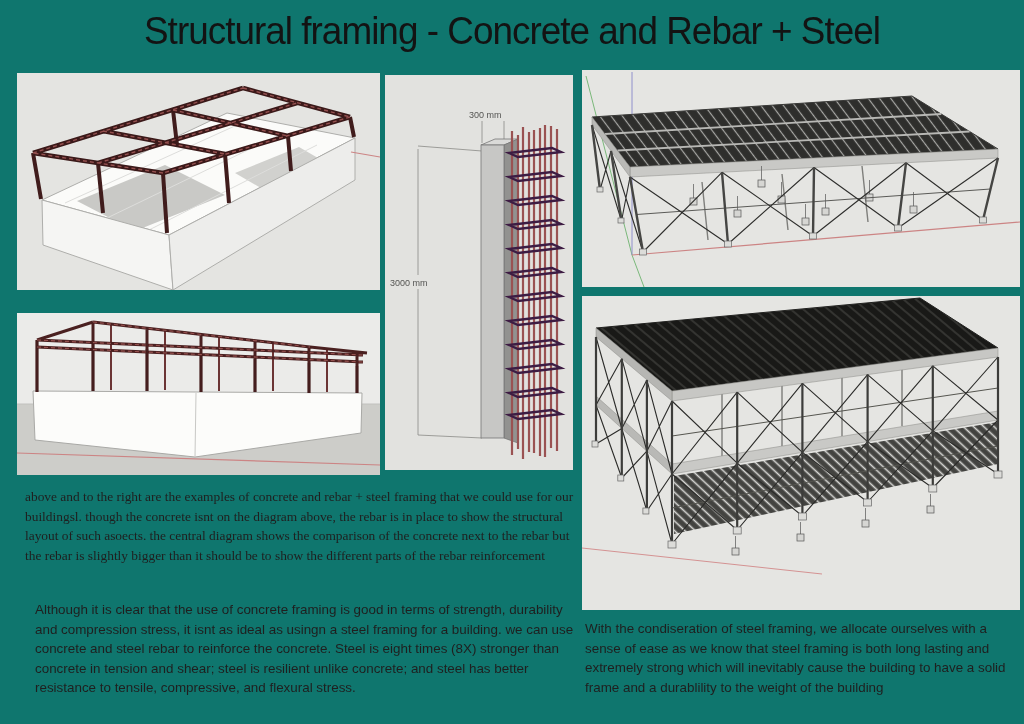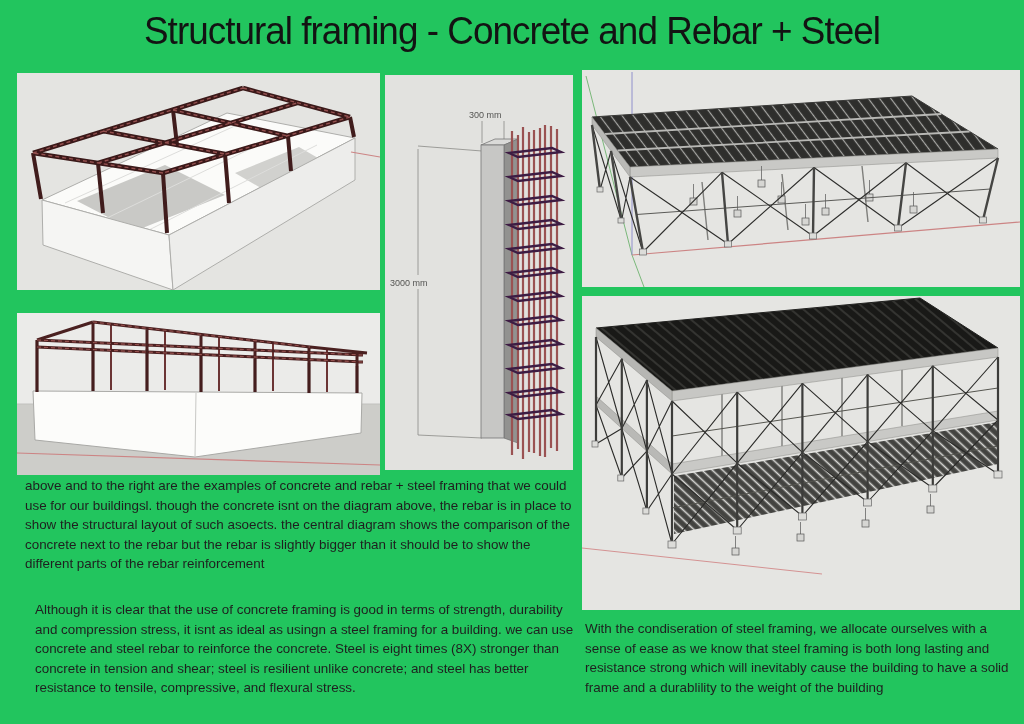--- a/index.html
+++ b/index.html
@@ -1,29 +1,29 @@
 <!DOCTYPE html>
 <html><head>
 <meta charset="utf-8">
 <style>
   html,body{margin:0;padding:0;background:#ffffff;}
-  .page{position:relative;width:1024px;height:724px;background:#22c55e;overflow:hidden;
+  .page{position:relative;width:1024px;height:724px;background:#0f766e;overflow:hidden;
         font-family:"Liberation Sans",sans-serif;}
   h1.title{position:absolute;top:6px;left:0;width:100%;margin:0;text-align:center;
            font-family:"Liberation Sans",sans-serif;font-weight:400;font-size:38px;
            line-height:50px;letter-spacing:-1px;color:#131313;transform:scaleX(.97);}
   .panel{position:absolute;overflow:hidden;}
   .panel svg{display:block;width:100%;height:100%;}
   .pA{left:17px;top:73px;width:363px;height:217px;}
   .pB{left:17px;top:313px;width:363px;height:162px;}
   .pC{left:385px;top:75px;width:188px;height:395px;}
   .pD{left:582px;top:70px;width:438px;height:217px;}
   .pE{left:582px;top:296px;width:438px;height:314px;}
   .para{position:absolute;margin:0;color:#1f1f1f;font-size:13.4px;line-height:19.6px;}
-  .para1{left:25px;top:476px;width:549px;}
+  .para1{left:25px;top:487px;width:549px;font-family:Liberation Serif, serif;}
   .para2{left:35px;top:600px;width:553px;}
   .para3{left:585px;top:619px;width:432px;}
   
   .beamA{stroke:#3b1919;stroke-width:4.5;fill:none;}
   .colA{stroke:#401c1c;stroke-width:4;fill:none;}
   .beamA2{stroke:#94504f;stroke-width:1.4;fill:none;stroke-dasharray:4 3;}
   .beamB{stroke:#4a2020;stroke-width:3;fill:none;}
   .colB{stroke:#441d1d;stroke-width:3.2;fill:none;}
   .colB2{stroke:#6b3434;stroke-width:2;fill:none;}
   .beamB2{stroke:#95514f;stroke-width:1.2;fill:none;stroke-dasharray:4 3;}
@@ -180,15 +180,15 @@
           <rect class="foot" x="412" y="175" width="8" height="7"></rect>
         <rect class="foot" x="60.9" y="212" width="6" height="6"></rect>
           <rect class="foot" x="35.8" y="179" width="6" height="6"></rect>
         <rect class="foot" x="10" y="145" width="6" height="6"></rect>
       </g>
     </svg>
   </div>
 
   <p class="para para1">above and to the right are the examples of concrete and rebar + steel framing that we could use for our buildingsl. though the concrete isnt on the diagram above, the rebar is in place to show the structural layout of such asoects. the central diagram shows the comparison of the concrete next to the rebar but the rebar is slightly bigger than it should be to show the different parts of the rebar reinforcement</p>
   <p class="para para2">Although it is clear that the use of concrete framing is good in terms of strength, durability and compression stress,  it isnt as ideal  as usingn a steel framing for a building. we can use concrete and steel rebar to reinforce the concrete. Steel is eight times (8X) stronger than concrete in tension and shear; steel is resilient unlike concrete; and steel has better resistance to tensile, compressive, and flexural stress.</p>
-  <p class="para para3">With the condiseration of steel framing, we allocate ourselves with a sense of ease as we know that steel framing is both long lasting and resistance strong which will inevitably cause the building to have a solid frame and a durablility to the weight of the building</p>
+  <p class="para para3">With the condiseration of steel framing, we allocate ourselves with a sense of ease as we know that steel framing is both long lasting and extremely strong which will inevitably cause the building to have a solid frame and a durablility to the weight of the building</p>
 
 </div>
 
 </body></html>

